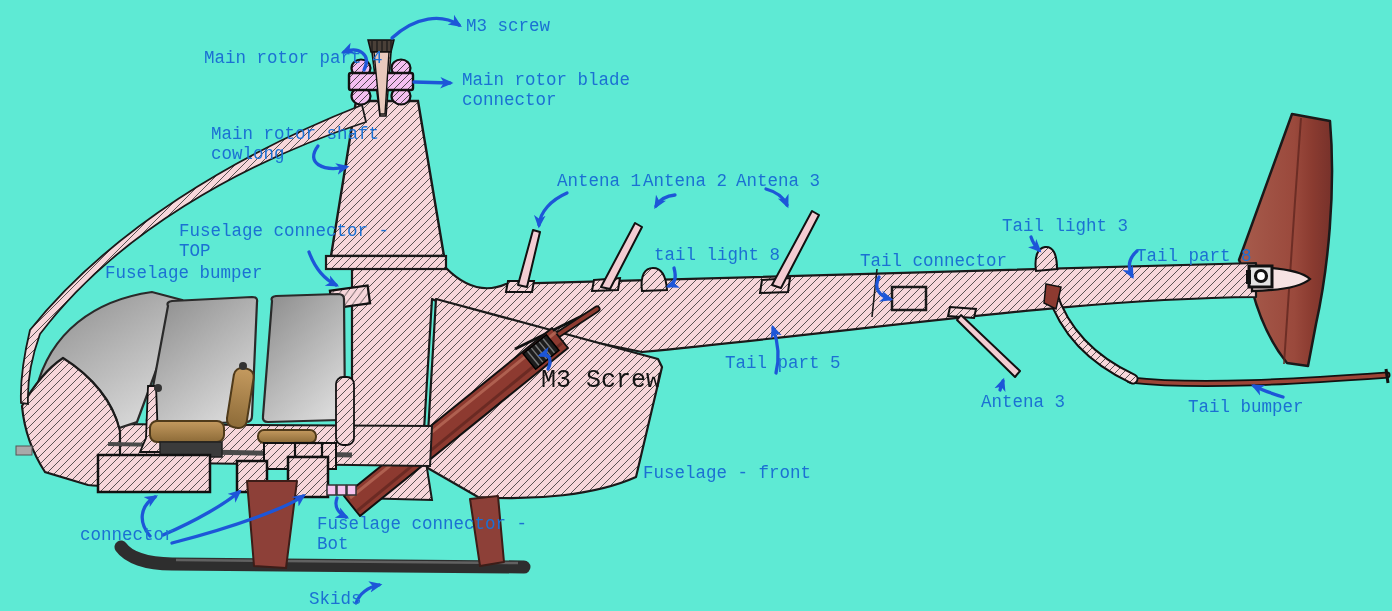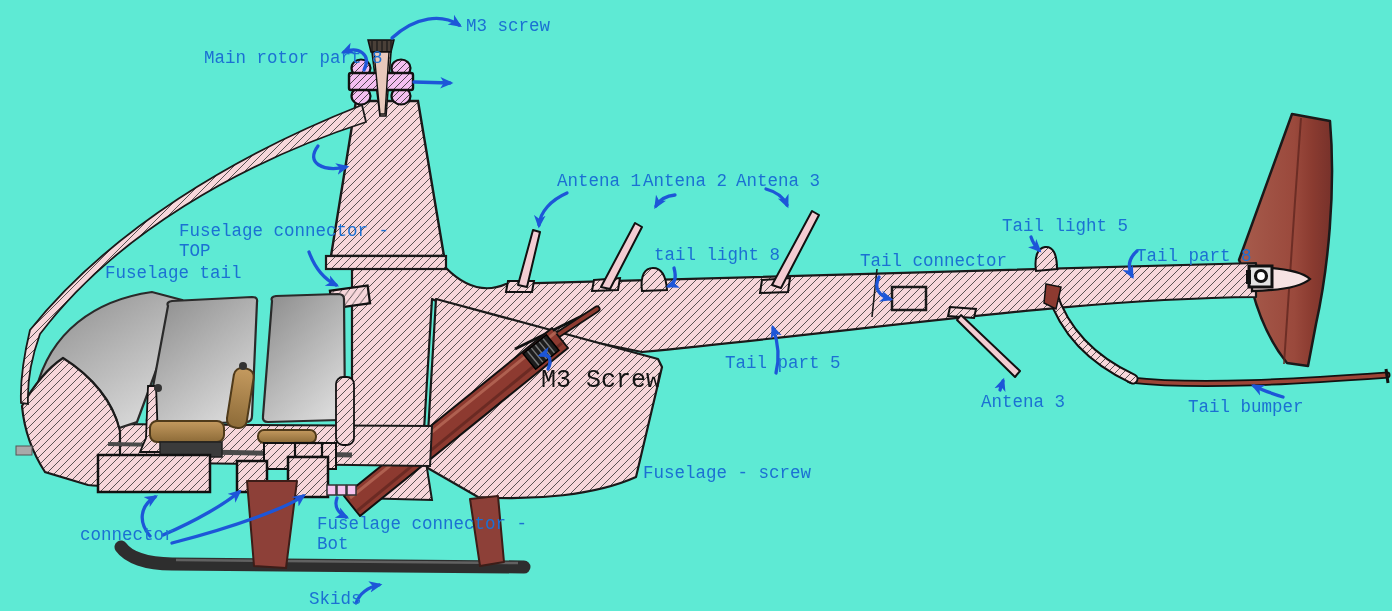--- a/index.html
+++ b/index.html
@@ -209,34 +209,38 @@
     <path d="M1283,397 C1267,392 1260,389 1254,386" marker-end="url(#ah)"></path>
     <path d="M150,536 C138,522 140,506 155,497" marker-end="url(#ah)"></path>
     <path d="M163,535 C198,520 226,503 239,492" marker-end="url(#ah)"></path>
     <path d="M172,543 C238,526 288,507 303,496" marker-end="url(#ah)"></path>
     <path d="M337,498 C334,506 338,513 346,517" marker-end="url(#ah)"></path>
     <path d="M356,603 C360,593 369,587 379,585" marker-end="url(#ah)"></path>
   </g>
 </svg>
 
 <div class="label" style="left:466px;top:16px">M3 screw</div>
-<div class="label" style="left:204px;top:48px">Main rotor part 8</div>
+<div class="label" style="left:204px;top:48px">Main rotor part 4</div>
+<div class="label" style="left:462px;top:70px">Main rotor blade
+connector</div>
+<div class="label" style="left:211px;top:124px">Main rotor shaft
+cowlong</div>
 <div class="label" style="left:179px;top:221px">Fuselage connector -
 TOP</div>
-<div class="label" style="left:105px;top:263px">Fuselage tail</div>
+<div class="label" style="left:105px;top:263px">Fuselage bumper</div>
 <div class="label" style="left:557px;top:171px">Antena 1</div>
 <div class="label" style="left:643px;top:171px">Antena 2</div>
 <div class="label" style="left:736px;top:171px">Antena 3</div>
 <div class="label" style="left:654px;top:245px">tail light 8</div>
 <div class="label" style="left:860px;top:251px">Tail connector</div>
-<div class="label" style="left:1002px;top:216px">Tail light 5</div>
+<div class="label" style="left:1002px;top:216px">Tail light 3</div>
 <div class="label" style="left:1136px;top:246px">Tail part 8</div>
 <div class="label" style="left:725px;top:353px">Tail part 5</div>
 <div class="label-dark" style="left:541px;top:368px">M3 Screw</div>
 <div class="label" style="left:981px;top:392px">Antena 3</div>
 <div class="label" style="left:1188px;top:397px">Tail bumper</div>
-<div class="label" style="left:643px;top:463px">Fuselage - screw</div>
+<div class="label" style="left:643px;top:463px">Fuselage - front</div>
 <div class="label" style="left:80px;top:525px">connector</div>
 <div class="label" style="left:317px;top:514px">Fuselage connector -
 Bot</div>
 <div class="label" style="left:309px;top:589px">Skids</div>
 
 </div>
 
 </body></html>

